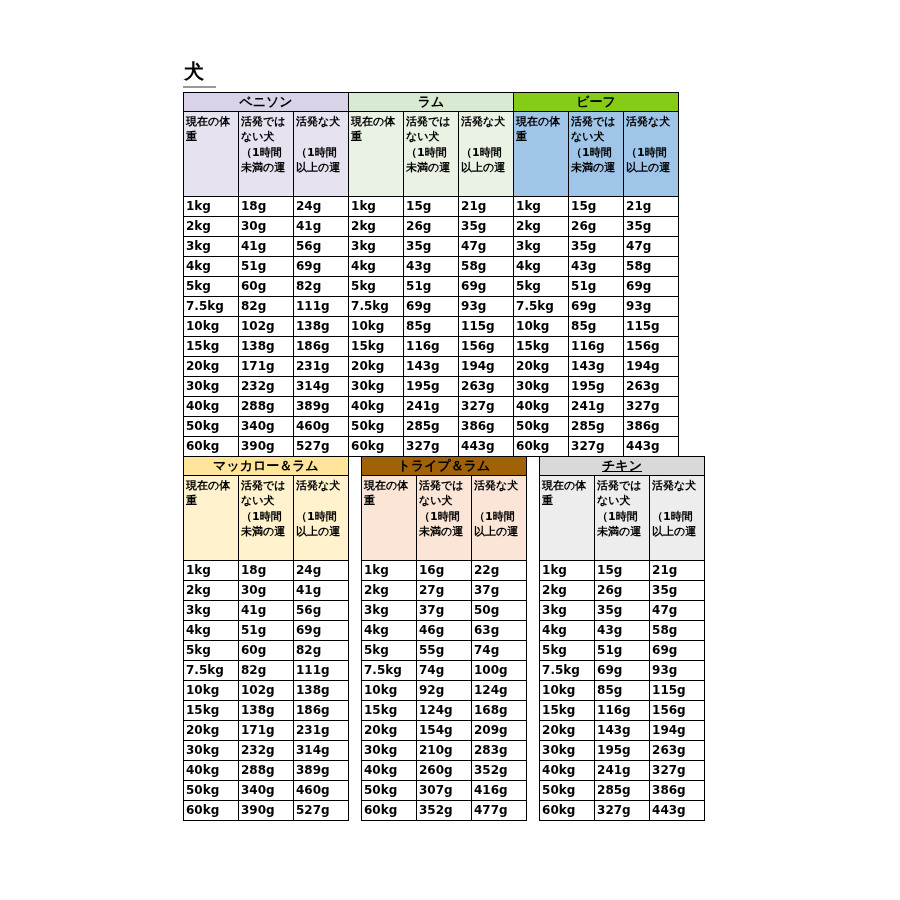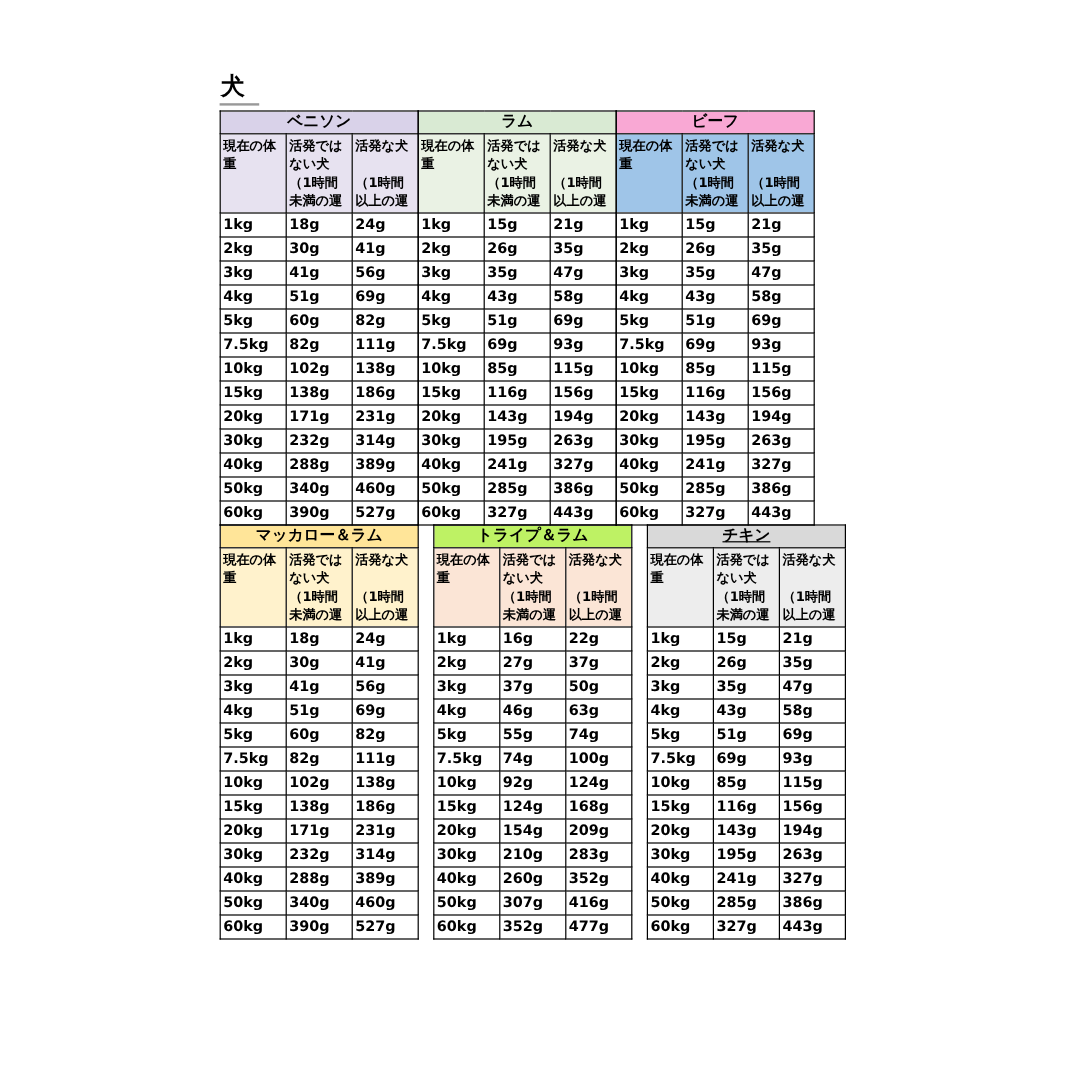--- a/index.html
+++ b/index.html
@@ -45,21 +45,21 @@
   col.col-val { width: 55px; }
   .sec-header {
     height: 19px;
     text-align: center;
     font-size: 13px;
     line-height: 18px;
     padding: 0;
     vertical-align: middle;
   }
   .sub-header {
-    height: 66px;
+    height: 85px;
     font-size: 11px;
     line-height: 1.4;
     padding: 2px 1px 0 2px;
     white-space: pre;
   }
   .data-cell {
     height: 20px;
     font-size: 12px;
     line-height: 18px;
     padding: 0 0 0 2px;
@@ -254,21 +254,21 @@
           </tbody>
         </table>
         <table class="section-table">
           <colgroup>
             <col class="col-weight">
             <col class="col-val">
             <col class="col-val">
           </colgroup>
           <tbody>
             <tr class="sec-header-row">
-              <td class="sec-header" colspan="3" style="background: #f9a8d4;">ビーフ</td>
+              <td class="sec-header" colspan="3" style="background: #84cc16;">ビーフ</td>
             </tr>
             <tr class="sub-header-row">
               <td class="sub-header" style="background: rgb(159, 197, 232);">現在の体
 重</td>
               <td class="sub-header" style="background: rgb(159, 197, 232);">活発では
 ない犬
 （1時間
 未満の運</td>
               <td class="sub-header" style="background: rgb(159, 197, 232);">活発な犬
 
@@ -434,21 +434,21 @@
           </tbody>
         </table>
         <table class="section-table">
           <colgroup>
             <col class="col-weight">
             <col class="col-val">
             <col class="col-val">
           </colgroup>
           <tbody>
             <tr class="sec-header-row">
-              <td class="sec-header" colspan="3" style="background: #bef264;">トライプ＆ラム</td>
+              <td class="sec-header" colspan="3" style="background: #a16207;">トライプ＆ラム</td>
             </tr>
             <tr class="sub-header-row">
               <td class="sub-header" style="background: rgb(251, 229, 214);">現在の体
 重</td>
               <td class="sub-header" style="background: rgb(251, 229, 214);">活発では
 ない犬
 （1時間
 未満の運</td>
               <td class="sub-header" style="background: rgb(251, 229, 214);">活発な犬
 

